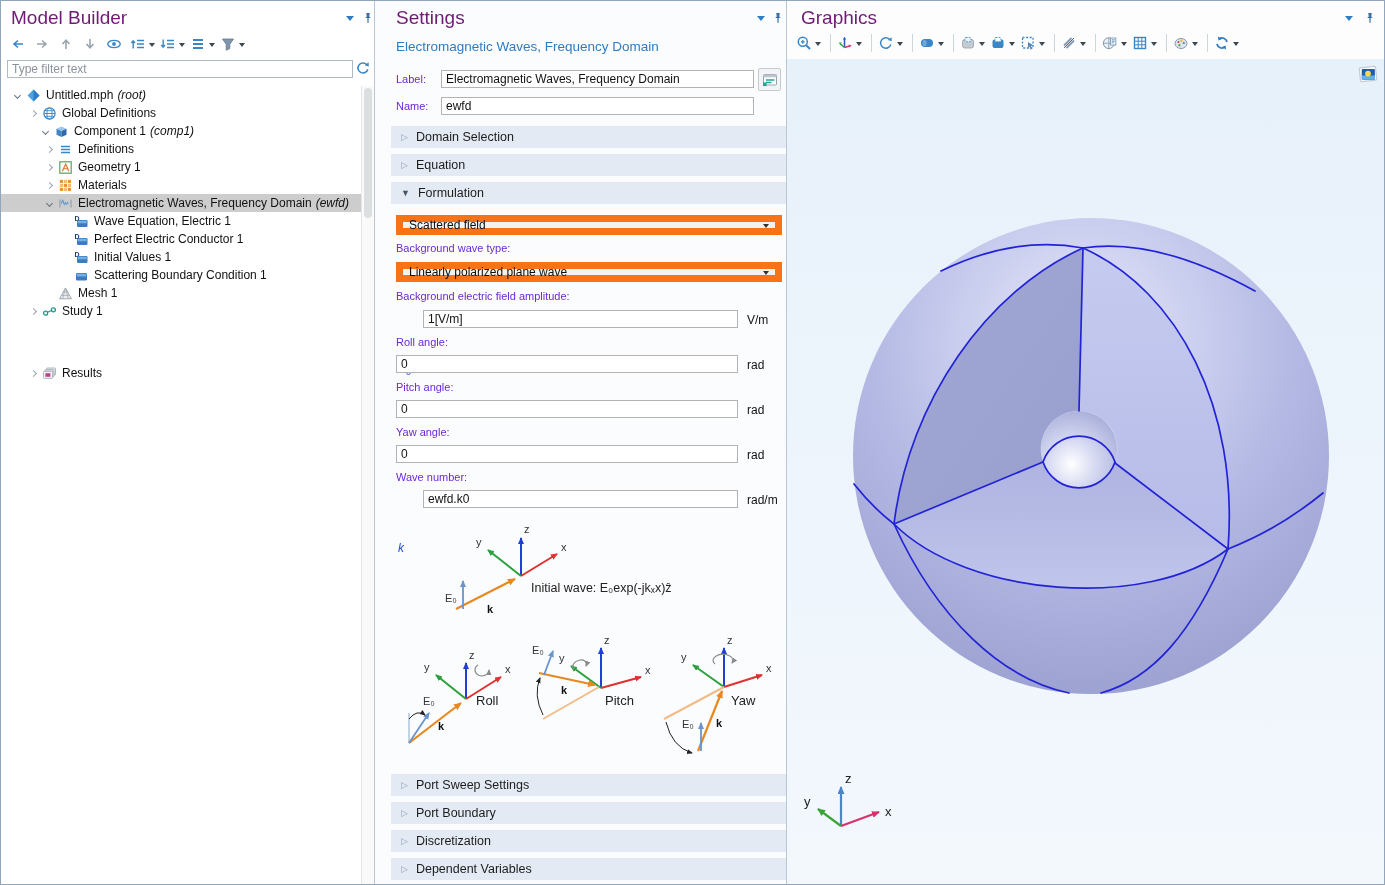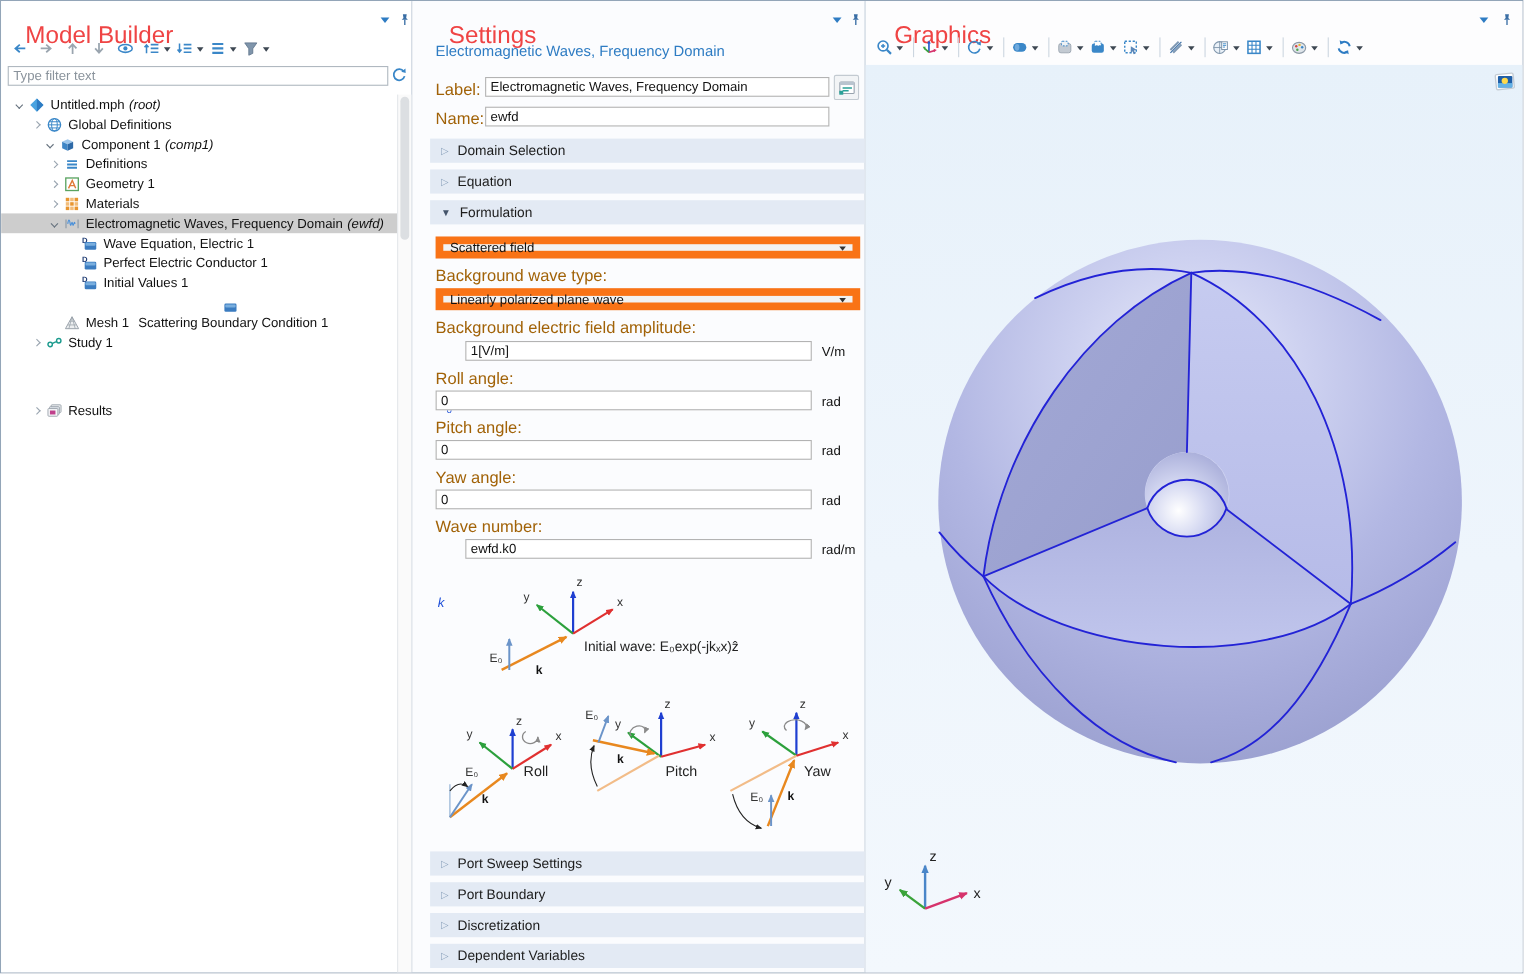--- a/index.html
+++ b/index.html
@@ -4,21 +4,21 @@
 <style>
   * { box-sizing: border-box; }
   body { margin:0; background:#e8e8e8; font-family:"Liberation Sans",sans-serif; }
   .window { position:relative; width:1385px; height:885px; background:#fff;
             border:1px solid #93a5b8; overflow:hidden; }
   .panel { position:absolute; top:0; bottom:0; }
   .panel-mb { left:0; width:374px; background:#fff; border-right:1px solid #b9c6d4; }
   .panel-settings { left:374px; width:412px; background:#fbfcfe; border-right:1px solid #b9c6d4; }
   .panel-graphics { left:786px; width:599px; background:#fdfdfe; }
 
-  .panel-title { position:absolute; font-size:22px; font-weight:400; color:#ef4444; margin:12px; }
+  .panel-title { position:absolute; font-size:19px; font-weight:400; color:#701a75; margin:0; }
   .head-caret { position:absolute; width:0; height:0; border-left:4.5px solid transparent;
                 border-right:4.5px solid transparent; border-top:5px solid #2e7cc3; }
   .head-pin { position:absolute; width:14px; height:14px; }
   .head-pin svg { width:14px; height:14px; }
 
   
   .tbar { position:absolute; display:flex; align-items:center; }
   .tbtn { display:inline-flex; align-items:center; justify-content:center;
           width:18px; height:18px; flex:0 0 auto; }
   .tbtn svg { width:16px; height:16px; }
@@ -44,21 +44,21 @@
   .chev.none  { visibility:hidden; }
   .ticon { width:15px; height:15px; margin-right:5px; flex:0 0 auto; }
   .ticon svg { width:15px; height:15px; display:block; }
   .suffix { font-style:italic; margin-left:4px; }
   .mb-scroll { position:absolute; right:0; top:85px; bottom:0; width:13px;
                background:#fafafa; border-left:1px solid #e4e7ea; }
   .mb-scroll .thumb { margin:2px auto; width:8px; height:130px; background:#dcdfe2; border-radius:4px; }
 
   
   .s-sub { position:absolute; left:21px; top:38px; font-size:13.5px; color:#2e7cc3; }
-  .s-cap { position:absolute; font-size:15px; color:#a16207; }
+  .s-cap { position:absolute; font-size:11px; color:#6d28d9; }
   .s-input { position:absolute; height:18px; border:1px solid #b3b3b3; background:#fff;
              font-size:12px; padding:0 4px; color:#111; font-family:"Liberation Sans",sans-serif; }
   .s-unit { position:absolute; font-size:12px; color:#111; }
   .s-sym { position:absolute; font-size:12px; color:#1d4ed8; font-style:italic;margin-top:48px; }
   .s-sym sub { font-size:9px; font-style:normal; }
   .iconbtn { position:absolute; width:23px; height:23px; border:1px solid #c3cad1; background:#f2f4f6;
              display:flex; align-items:center; justify-content:center; border-radius:2px; }
   .iconbtn svg { width:16px; height:16px; }
   .sect { position:absolute; left:16px; right:0; height:22px; background:#e3eaf4;
           display:flex; align-items:center; font-size:12.5px; color:#1c1c1c; }
@@ -262,21 +262,21 @@
           <span class="chev none"></span>
           <span class="ticon">
             <svg viewBox="0 0 15 15">
               <text x="0.5" y="6.5" font-size="7" font-weight="bold" fill="#1f3b73" font-family="Liberation Sans,sans-serif">D</text>
               <rect x="3" y="6" width="10.5" height="7" rx="1.2" fill="#3b7cc0"></rect>
               <rect x="3.7" y="6.7" width="9.1" height="2.6" rx="0.9" fill="#79aede"></rect>
             </svg>
           </span>
           <span>Initial Values 1</span>
         </div>
-        <div class="trow" style="padding-left: 62px; flex-direction: column;">
+        <div class="trow" style="padding-left: 62px;">
           <span class="chev none"></span>
           <span class="ticon">
             <svg viewBox="0 0 15 15">
               <rect x="2" y="5" width="11" height="7.5" rx="1.2" fill="#3b7cc0"></rect>
               <rect x="2.8" y="5.8" width="9.4" height="2.8" rx="0.9" fill="#79aede"></rect>
             </svg>
           </span>
           <span>Scattering Boundary Condition 1</span>
         </div>
         <div class="trow" style="padding-left: 46px;">

